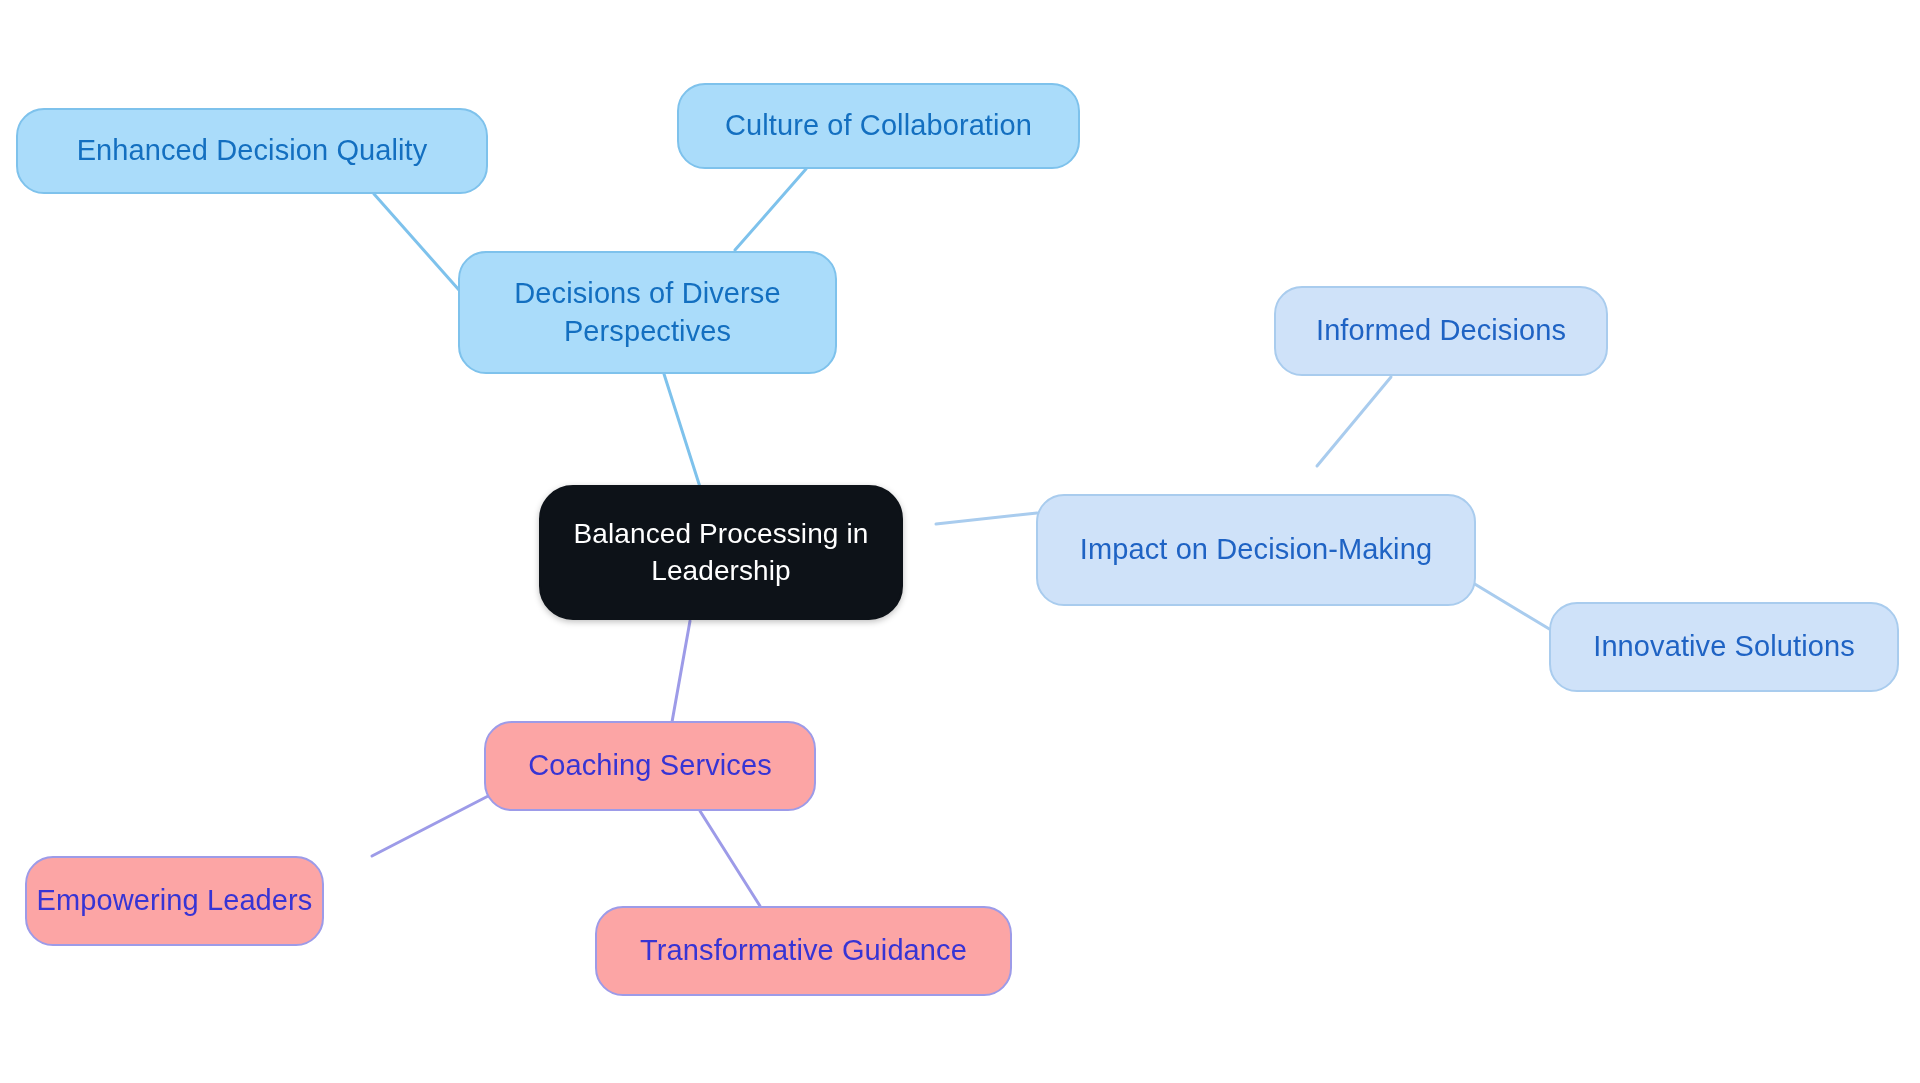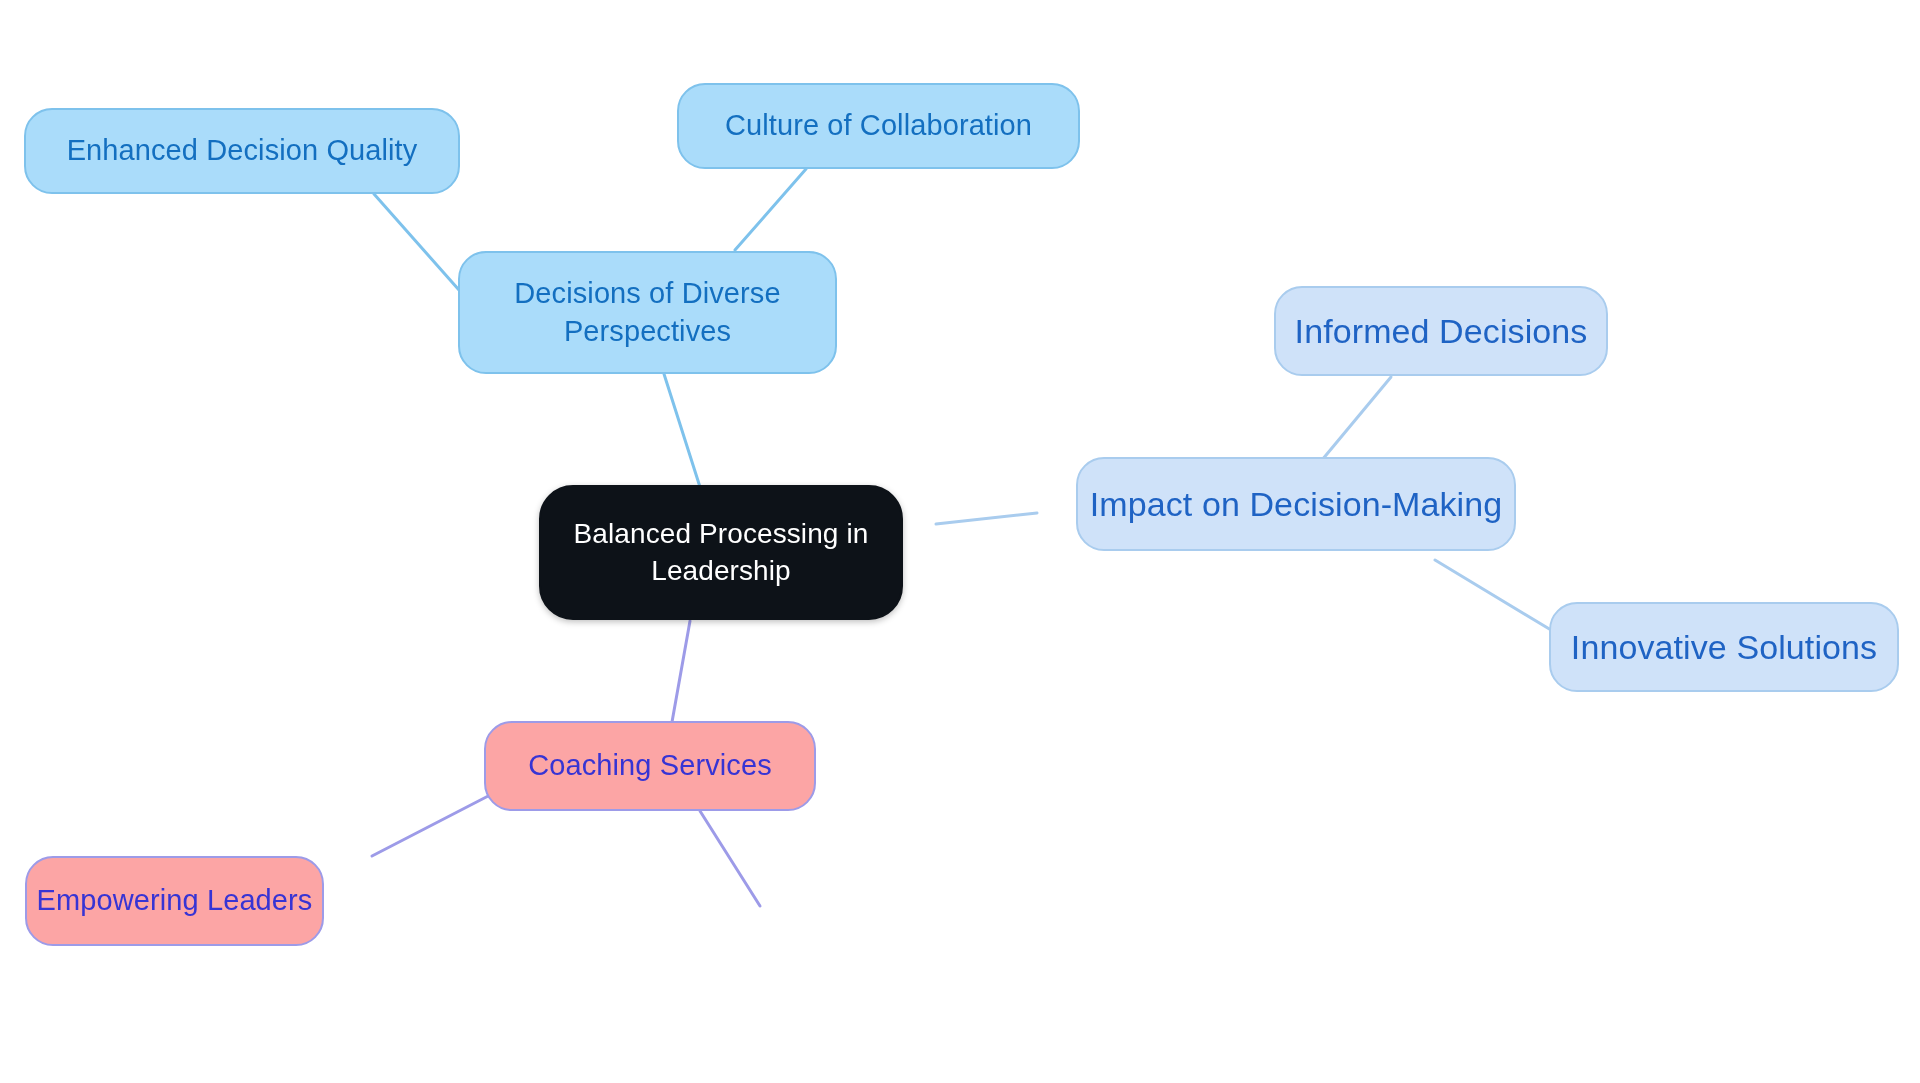--- a/index.html
+++ b/index.html
@@ -53,21 +53,21 @@
   .node-blue {
     background: #aadcfa;
     border-color: #7ec2ec;
     color: #136fc0;
     font-size: 29px;
   }
   .node-lightblue {
     background: #cfe2f9;
     border-color: #a9ccee;
     color: #1f63c4;
-    font-size: 34px;
+    font-size: 29px;
   }
   .node-purple {
     background: #fca5a5;
     border-color: #9d9be8;
     color: #3734d4;
     font-size: 29px;
   }
 </style>
 </head>
 <body>
@@ -79,21 +79,21 @@
       <path d="M 459 290 L 374 194" stroke="#7ec2ec" stroke-width="3" fill="none" stroke-linecap="round"></path>
       <path d="M 735 250 L 806 169" stroke="#7ec2ec" stroke-width="3" fill="none" stroke-linecap="round"></path>
       <path d="M 936 524 L 1037 513" stroke="#a9ccee" stroke-width="3" fill="none" stroke-linecap="round"></path>
       <path d="M 1317 466 L 1391 377" stroke="#a9ccee" stroke-width="3" fill="none" stroke-linecap="round"></path>
       <path d="M 1435 560 L 1556 633" stroke="#a9ccee" stroke-width="3" fill="none" stroke-linecap="round"></path>
       <path d="M 690 621 L 672 722" stroke="#9d9be8" stroke-width="3" fill="none" stroke-linecap="round"></path>
       <path d="M 494 793 L 372 856" stroke="#9d9be8" stroke-width="3" fill="none" stroke-linecap="round"></path>
       <path d="M 700 811 L 760 906" stroke="#9d9be8" stroke-width="3" fill="none" stroke-linecap="round"></path>
     </svg>
 
-  <div class="node node-blue" style="left: 24px; top: 108px; width: 436px; height: 86px;">
+  <div class="node node-blue" style="left: 16px; top: 108px; width: 472px; height: 86px;">
     <span>Enhanced Decision Quality</span>
   </div>
 
   <div class="node node-blue" style="left: 665px; top: 83px; width: 403px; height: 86px; margin-left: 12px;">
     <span>Culture of Collaboration</span>
   </div>
 
   <div class="node node-blue" style="left: 458px; top: 251px; width: 379px; height: 123px;">
     <span>Decisions of Diverse
 Perspectives</span>
@@ -101,30 +101,33 @@
 
   <div class="node node-central" style="left: 539px; top: 485px; width: 364px; height: 135px;">
     <span>Balanced Processing in
 Leadership</span>
   </div>
 
   <div class="node node-lightblue" style="left: 1274px; top: 286px; width: 334px; height: 90px;">
     <span>Informed Decisions</span>
   </div>
 
-  <div class="node node-lightblue" style="left: 1036px; top: 457px; width: 440px; height: 94px; margin-left: 40px;">
+  <div class="node node-lightblue" style="left: 1036px; top: 494px; width: 440px; height: 112px;">
     <span>Impact on Decision-Making</span>
   </div>
 
   <div class="node node-lightblue" style="left: 1549px; top: 590px; width: 350px; height: 90px; margin-top: 12px;">
     <span>Innovative Solutions</span>
   </div>
 
   <div class="node node-purple" style="left: 484px; top: 721px; width: 332px; height: 90px;">
     <span>Coaching Services</span>
   </div>
 
   <div class="node node-purple" style="left: 25px; top: 856px; width: 299px; height: 90px;">
     <span>Empowering Leaders</span>
   </div>
 
+  <div class="node node-purple" style="left: 595px; top: 906px; width: 417px; height: 90px;">
+    <span>Transformative Guidance</span>
+  </div>
 
 </div>
 
 </body></html>

